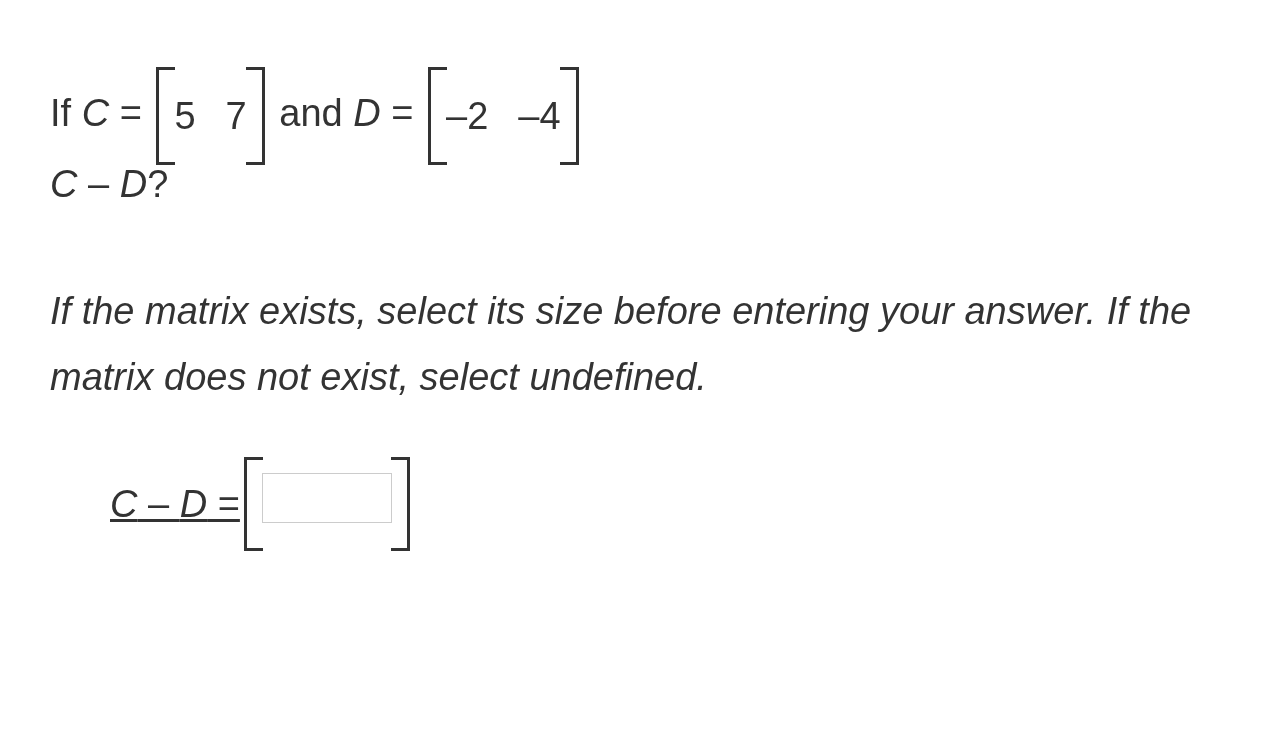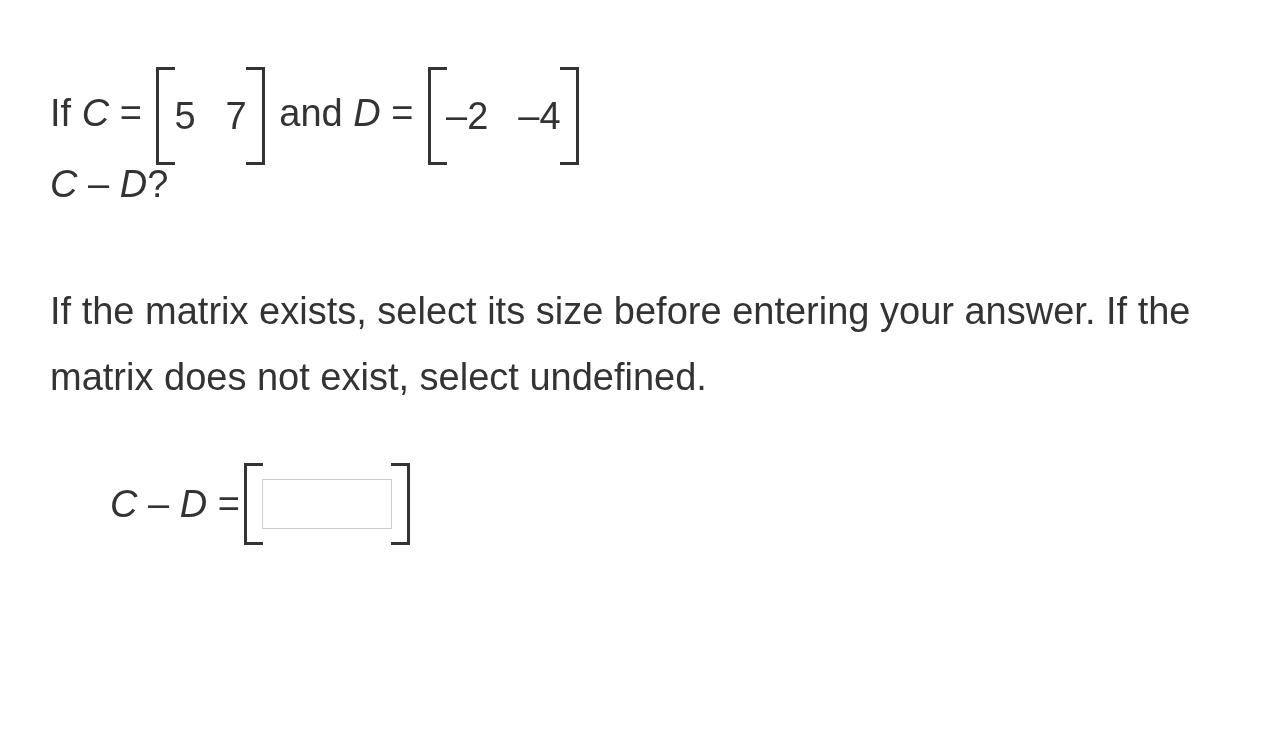--- a/index.html
+++ b/index.html
@@ -11,20 +11,21 @@
   }
   .page {
     padding: 80px 34px 50px 50px;
     font-size: 38px;
     line-height: 1.75;
   }
   .question {
     margin-bottom: 60px;
   }
   .instruction {
+    font-style: italic;
     margin-bottom: 60px;
   }
   .ivar {
     font-style: italic;
   }
   
   .matrix {
     display: inline-block;
     position: relative;
     padding: 2px 18px;
@@ -57,21 +58,21 @@
     justify-content: center;
   }
   .mcell {
     min-width: 20px;
     text-align: center;
     font-style: normal;
   }
   .answer-line {
     padding-left: 60px;
     display: flex;
-    align-items: center;
+    text-decoration: underline;
   }
   .ans-input {
     width: 130px;
     height: 50px;
     font-size: 30px;
     text-align: center;
     border: 1px solid #cccccc;
     background: #ffffff;
     box-sizing: border-box;
   }

